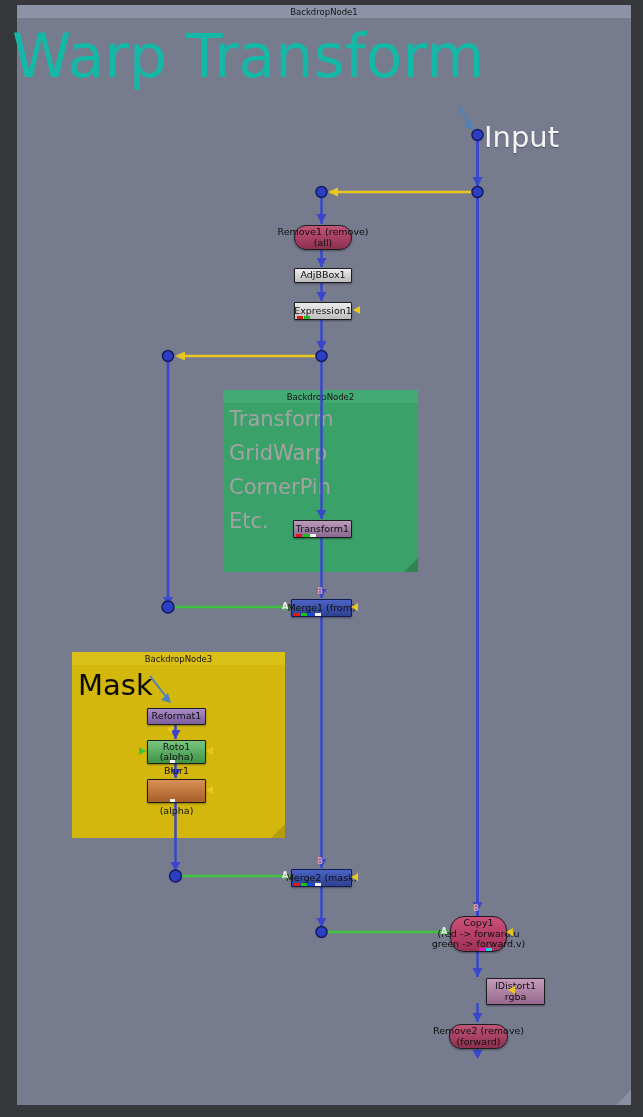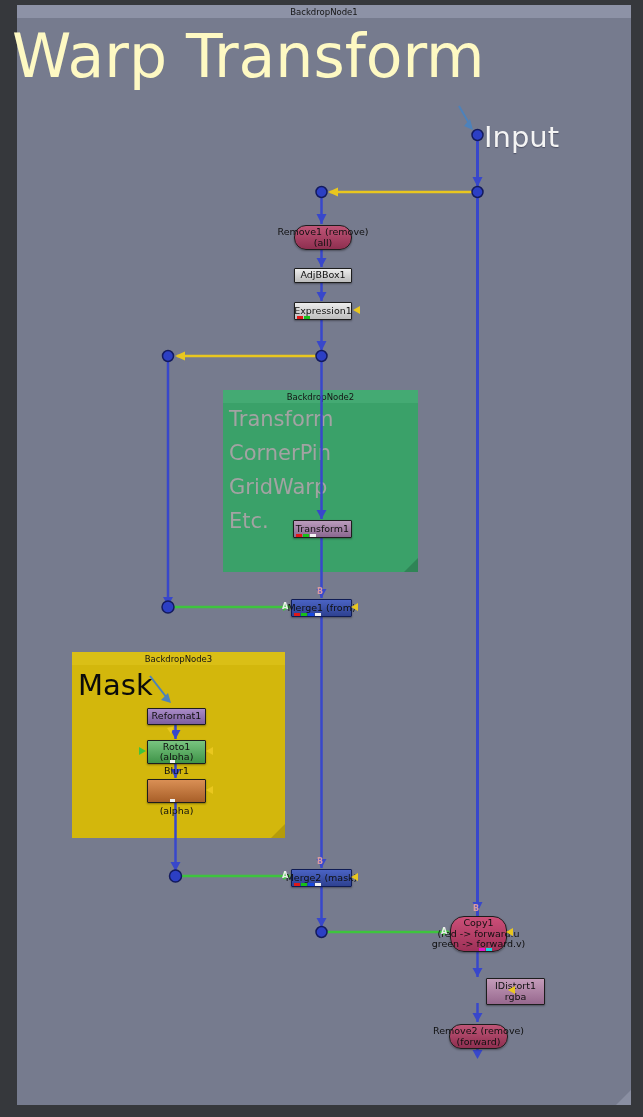--- a/index.html
+++ b/index.html
@@ -17,21 +17,21 @@
   #backdrop-main{left:17px;top:5px;width:614px;height:1100px;background:#767b8e;}
   #backdrop-main .bd-header{background:#8d92a6;}
   #backdrop-main .bd-corner{border-width:0 0 15px 15px;border-color:transparent transparent #8a8fa2 transparent;}
   #backdrop-transform{left:223px;top:390px;width:195px;height:182px;background:#3aa169;}
   #backdrop-transform .bd-header{background:#44aa73;}
   #backdrop-transform .bd-corner{border-width:0 0 14px 14px;border-color:transparent transparent #2f8456 transparent;}
   #backdrop-mask{left:72px;top:652px;width:213px;height:186px;background:#d3b70c;}
   #backdrop-mask .bd-header{background:#dabf16;}
   #backdrop-mask .bd-corner{border-width:0 0 14px 14px;border-color:transparent transparent #b59c0a transparent;}
 
-  #main-title{position:absolute;left:12px;top:24px;font-size:60px;line-height:64px;color:#fef9c3;z-index:1;white-space:nowrap;}
+  #main-title{position:absolute;left:12px;top:24px;font-size:60px;line-height:64px;color:#14b8a6;z-index:1;white-space:nowrap;}
   #transform-text{position:absolute;left:229px;top:402px;font-size:21px;line-height:34px;color:#a3a3a3;z-index:1;}
   #mask-title{position:absolute;left:78px;top:668px;font-size:29px;color:#0b0b0b;z-index:1;}
   #input-label{position:absolute;left:484px;top:120px;font-size:29px;color:#f4f4f4;z-index:2;text-shadow:0 1px 1px rgba(40,40,60,.5);}
 
   #wires{position:absolute;left:0;top:0;z-index:2;}
 
   .node{
     position:absolute;z-index:3;border:1px solid #1d1d1d;border-radius:1px;
     display:flex;flex-direction:column;align-items:center;justify-content:center;
     font-size:9.5px;line-height:10.5px;color:#101010;white-space:nowrap;
@@ -91,22 +91,22 @@
   <div id="main-title">Warp Transform</div>
 
   <div class="backdrop" id="backdrop-transform">
     <div class="bd-header">
       <span>BackdropNode2</span>
     </div>
     <div class="bd-corner"></div>
   </div>
   <div id="transform-text">
     <div>Transform</div>
+    <div>GridWarp</div>
     <div>CornerPin</div>
-    <div>GridWarp</div>
     <div>Etc.</div>
   </div>
 
   <div class="backdrop" id="backdrop-mask">
     <div class="bd-header">
       <span>BackdropNode3</span>
     </div>
     <div class="bd-corner"></div>
   </div>
   <div id="mask-title">Mask</div>

